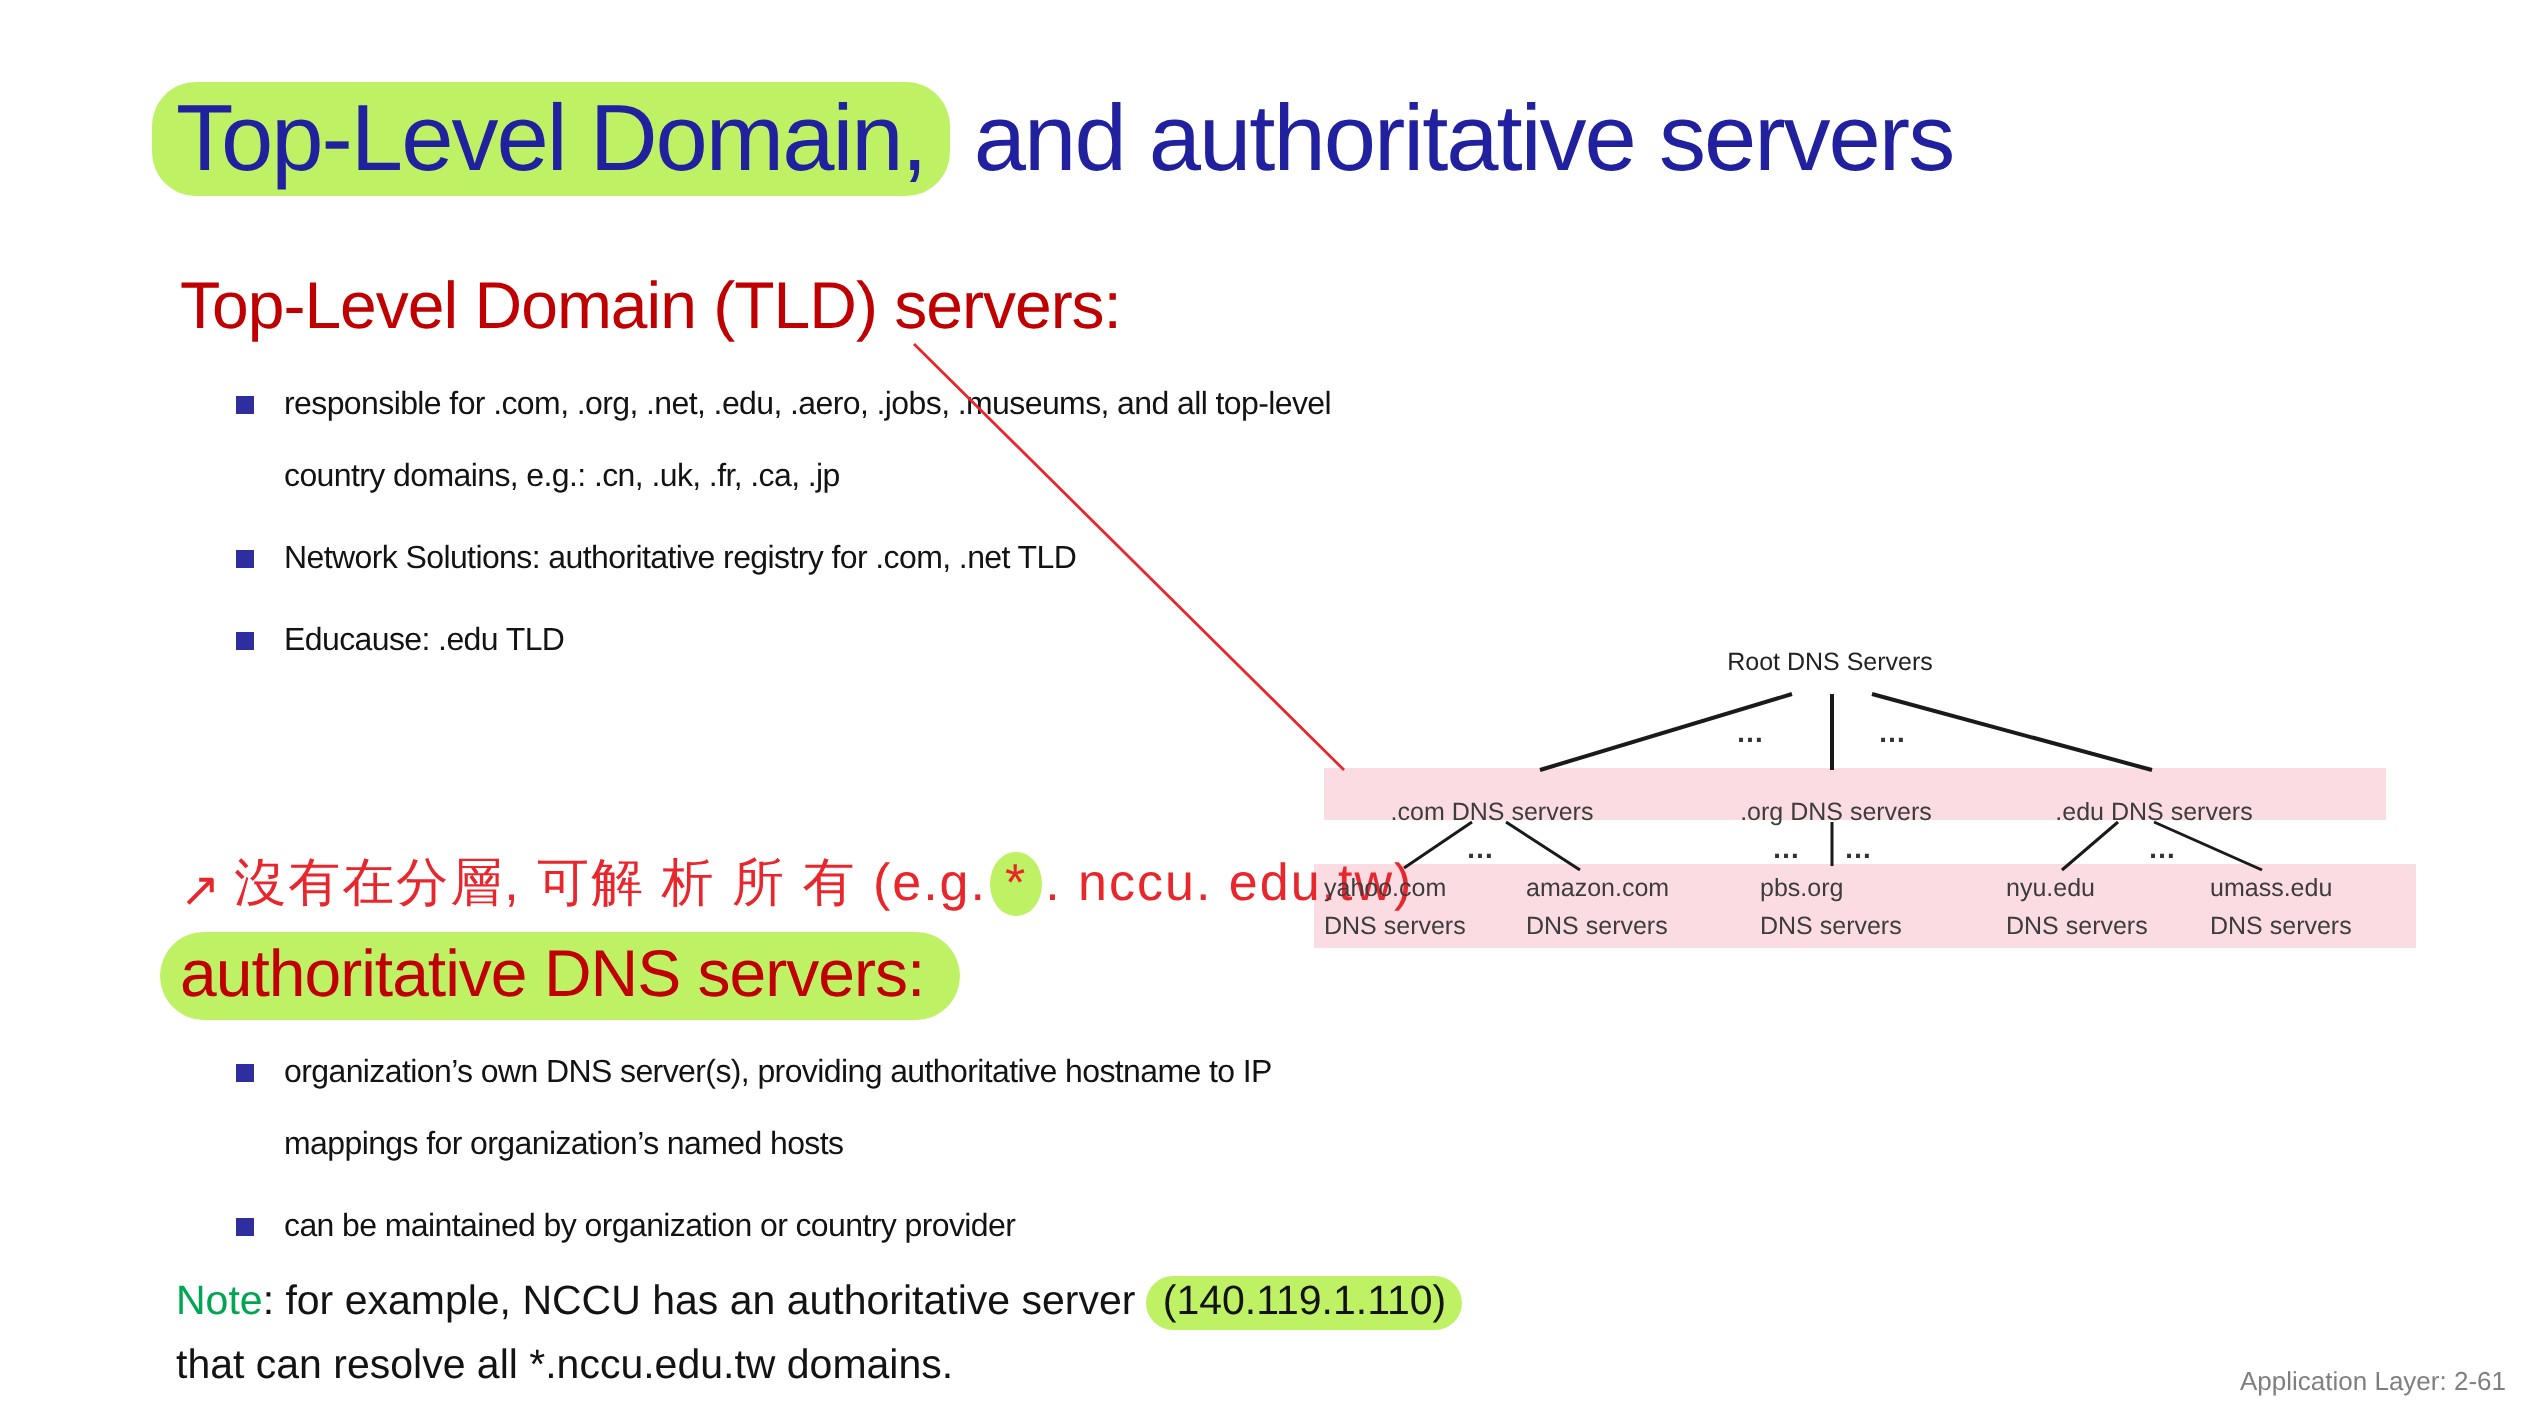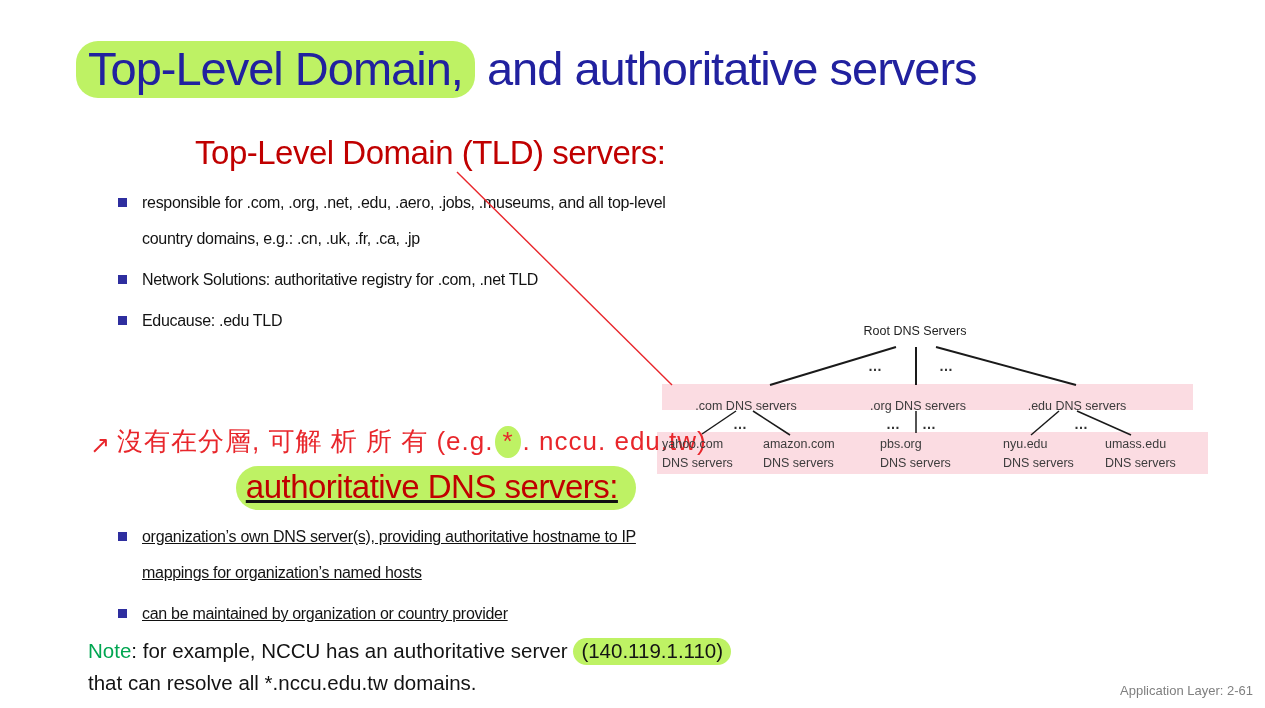--- a/index.html
+++ b/index.html
@@ -11,24 +11,24 @@
   
   .title{
     position:absolute;left:76px;top:42px;margin:0;font-weight:500;
     font-size:47px;line-height:54px;color:#21219f;letter-spacing:-1px;white-space:nowrap;
   }
   .hl{background:#bef264;border-radius:22px;}
   .title-hl{padding:1px 12px 3px 12px;}
   
   .section{position:absolute;left:90px;}
   .tld-section{top:132px;}
-  .auth-section{top:466px;text-decoration:underline;}
+  .auth-section{top:466px;}
   .section h2{
     margin:0;font-size:33px;line-height:42px;font-weight:500;color:#c00000;
-    letter-spacing:-0.5px;white-space:nowrap;text-align:right;
+    letter-spacing:-0.5px;white-space:nowrap;
   }
   .auth-hl{padding:2px 18px 5px 10px;margin-left:-10px;border-radius:24px;}
   .bullets{list-style:none;margin:11px 0 0 0;padding:0 0 0 28px;}
   .bullets li{position:relative;padding-left:24px;margin-bottom:5px;}
   .bullets li::before{
     content:"";position:absolute;left:0;top:13px;width:9px;height:9px;background:#2e2e9f;
   }
   .bullet-line{
     font-size:16px;line-height:36px;letter-spacing:-0.3px;white-space:nowrap;color:#131313;
   }

